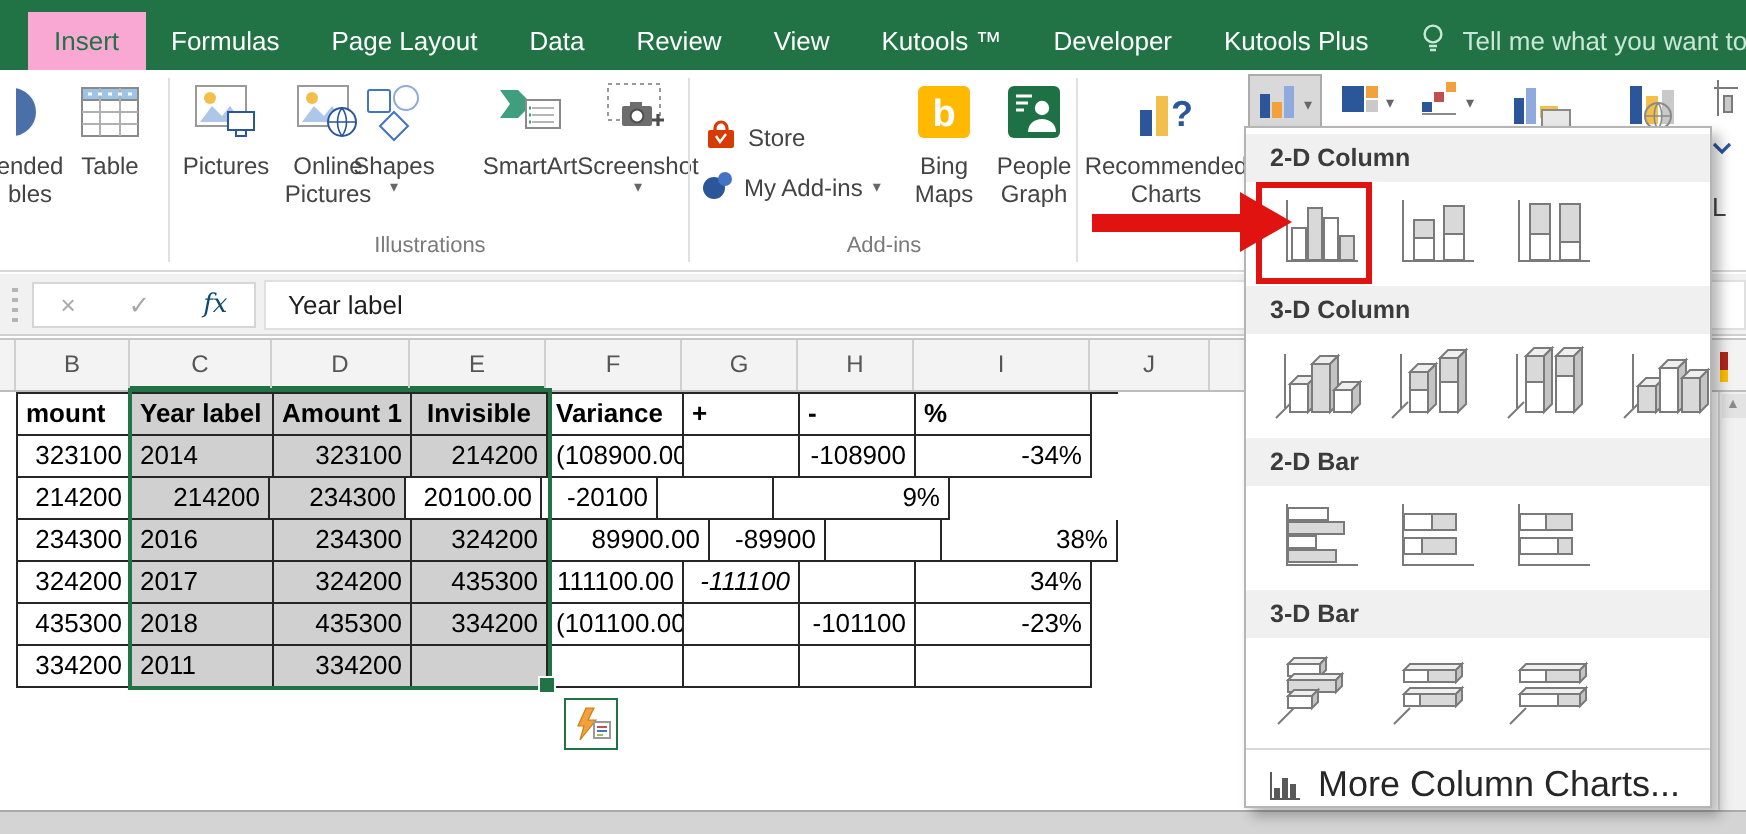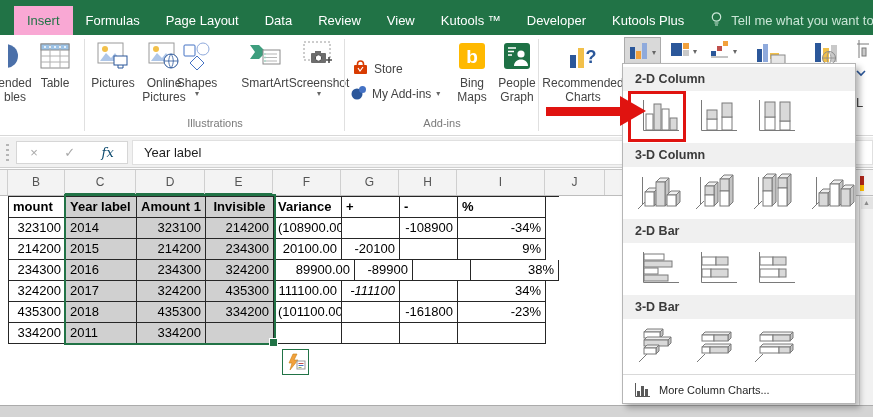--- a/index.html
+++ b/index.html
@@ -70,21 +70,21 @@
   
   .cmenu{position:absolute;left:622px;top:63px;width:234px;height:341px;background:#fff;
          border:1px solid #b5b5b5;box-shadow:4px 4px 6px rgba(0,0,0,0.28);box-sizing:border-box;z-index:40;padding-top:3px;}
   .cm-title{height:24px;line-height:24px;background:#f0f0f0;font-size:12.5px;font-weight:bold;
             color:#3b3b3b;padding-left:12px;cursor:default;}
   .cm-row{display:flex;gap:12px;padding:6px 0 6px 12px;}
   .cm-item{width:46px;height:40px;cursor:default;}
   .redbox{position:absolute;left:5px;top:27px;width:58px;height:51px;border:3px solid #e01310;
           box-sizing:border-box;z-index:45;pointer-events:none;}
   .cm-footer{display:flex;align-items:center;gap:8px;border-top:1px solid #d9d9d9;margin-top:3px;
-             padding:7px 10px;font-size:11px;color:#262626;cursor:default;}
+             padding:7px 10px;font-size:18px;color:#262626;cursor:default;}
 
   
   .arrow-tail{position:absolute;left:546px;top:107px;width:76px;height:9px;background:#e01310;z-index:60;}
   .arrow-head{position:absolute;left:620px;top:96px;width:0;height:0;border-left:26px solid #e01310;
               border-top:15px solid transparent;border-bottom:15px solid transparent;z-index:60;}
 </style>
 </head>
 <body>
 
 <div id="root">
@@ -358,21 +358,20 @@
         <div class="tcell sel left" style="width: 71px;">2014</div>
         <div class="tcell sel" style="width: 69px;">323100</div>
         <div class="tcell sel" style="width: 68px;">214200</div>
         <div class="tcell" style="width: 68px;">(108900.00)</div>
         <div class="tcell" style="width: 58px;"></div>
         <div class="tcell" style="width: 58px;">-108900</div>
         <div class="tcell" style="width: 88px;">-34%</div>
       </div>
       <div class="trow">
         <div class="tcell" style="width: 57px;">214200</div>
-        <div class="tcell sel left" style="width: 71px;">2015</div>
         <div class="tcell sel" style="width: 69px;">214200</div>
         <div class="tcell sel" style="width: 68px;">234300</div>
         <div class="tcell" style="width: 68px;">20100.00</div>
         <div class="tcell" style="width: 58px;">-20100</div>
         <div class="tcell" style="width: 58px;"></div>
         <div class="tcell" style="width: 88px;">9%</div>
       </div>
       <div class="trow">
         <div class="tcell" style="width: 57px;">234300</div>
         <div class="tcell sel left" style="width: 71px;">2016</div>
@@ -393,21 +392,21 @@
         <div class="tcell" style="width: 58px;"></div>
         <div class="tcell" style="width: 88px;">34%</div>
       </div>
       <div class="trow">
         <div class="tcell" style="width: 57px;">435300</div>
         <div class="tcell sel left" style="width: 71px;">2018</div>
         <div class="tcell sel" style="width: 69px;">435300</div>
         <div class="tcell sel" style="width: 68px;">334200</div>
         <div class="tcell" style="width: 68px;">(101100.00)</div>
         <div class="tcell" style="width: 58px;"></div>
-        <div class="tcell" style="width: 58px;">-161800</div>
+        <div class="tcell" style="width: 58px;">-101100</div>
         <div class="tcell" style="width: 88px;">-23%</div>
       </div>
       <div class="trow">
         <div class="tcell" style="width: 57px;">334200</div>
         <div class="tcell sel left" style="width: 71px;">2011</div>
         <div class="tcell sel" style="width: 69px;">334200</div>
         <div class="tcell sel" style="width: 68px;"></div>
         <div class="tcell" style="width: 68px;"></div>
         <div class="tcell" style="width: 58px;"></div>
         <div class="tcell" style="width: 58px;"></div>

